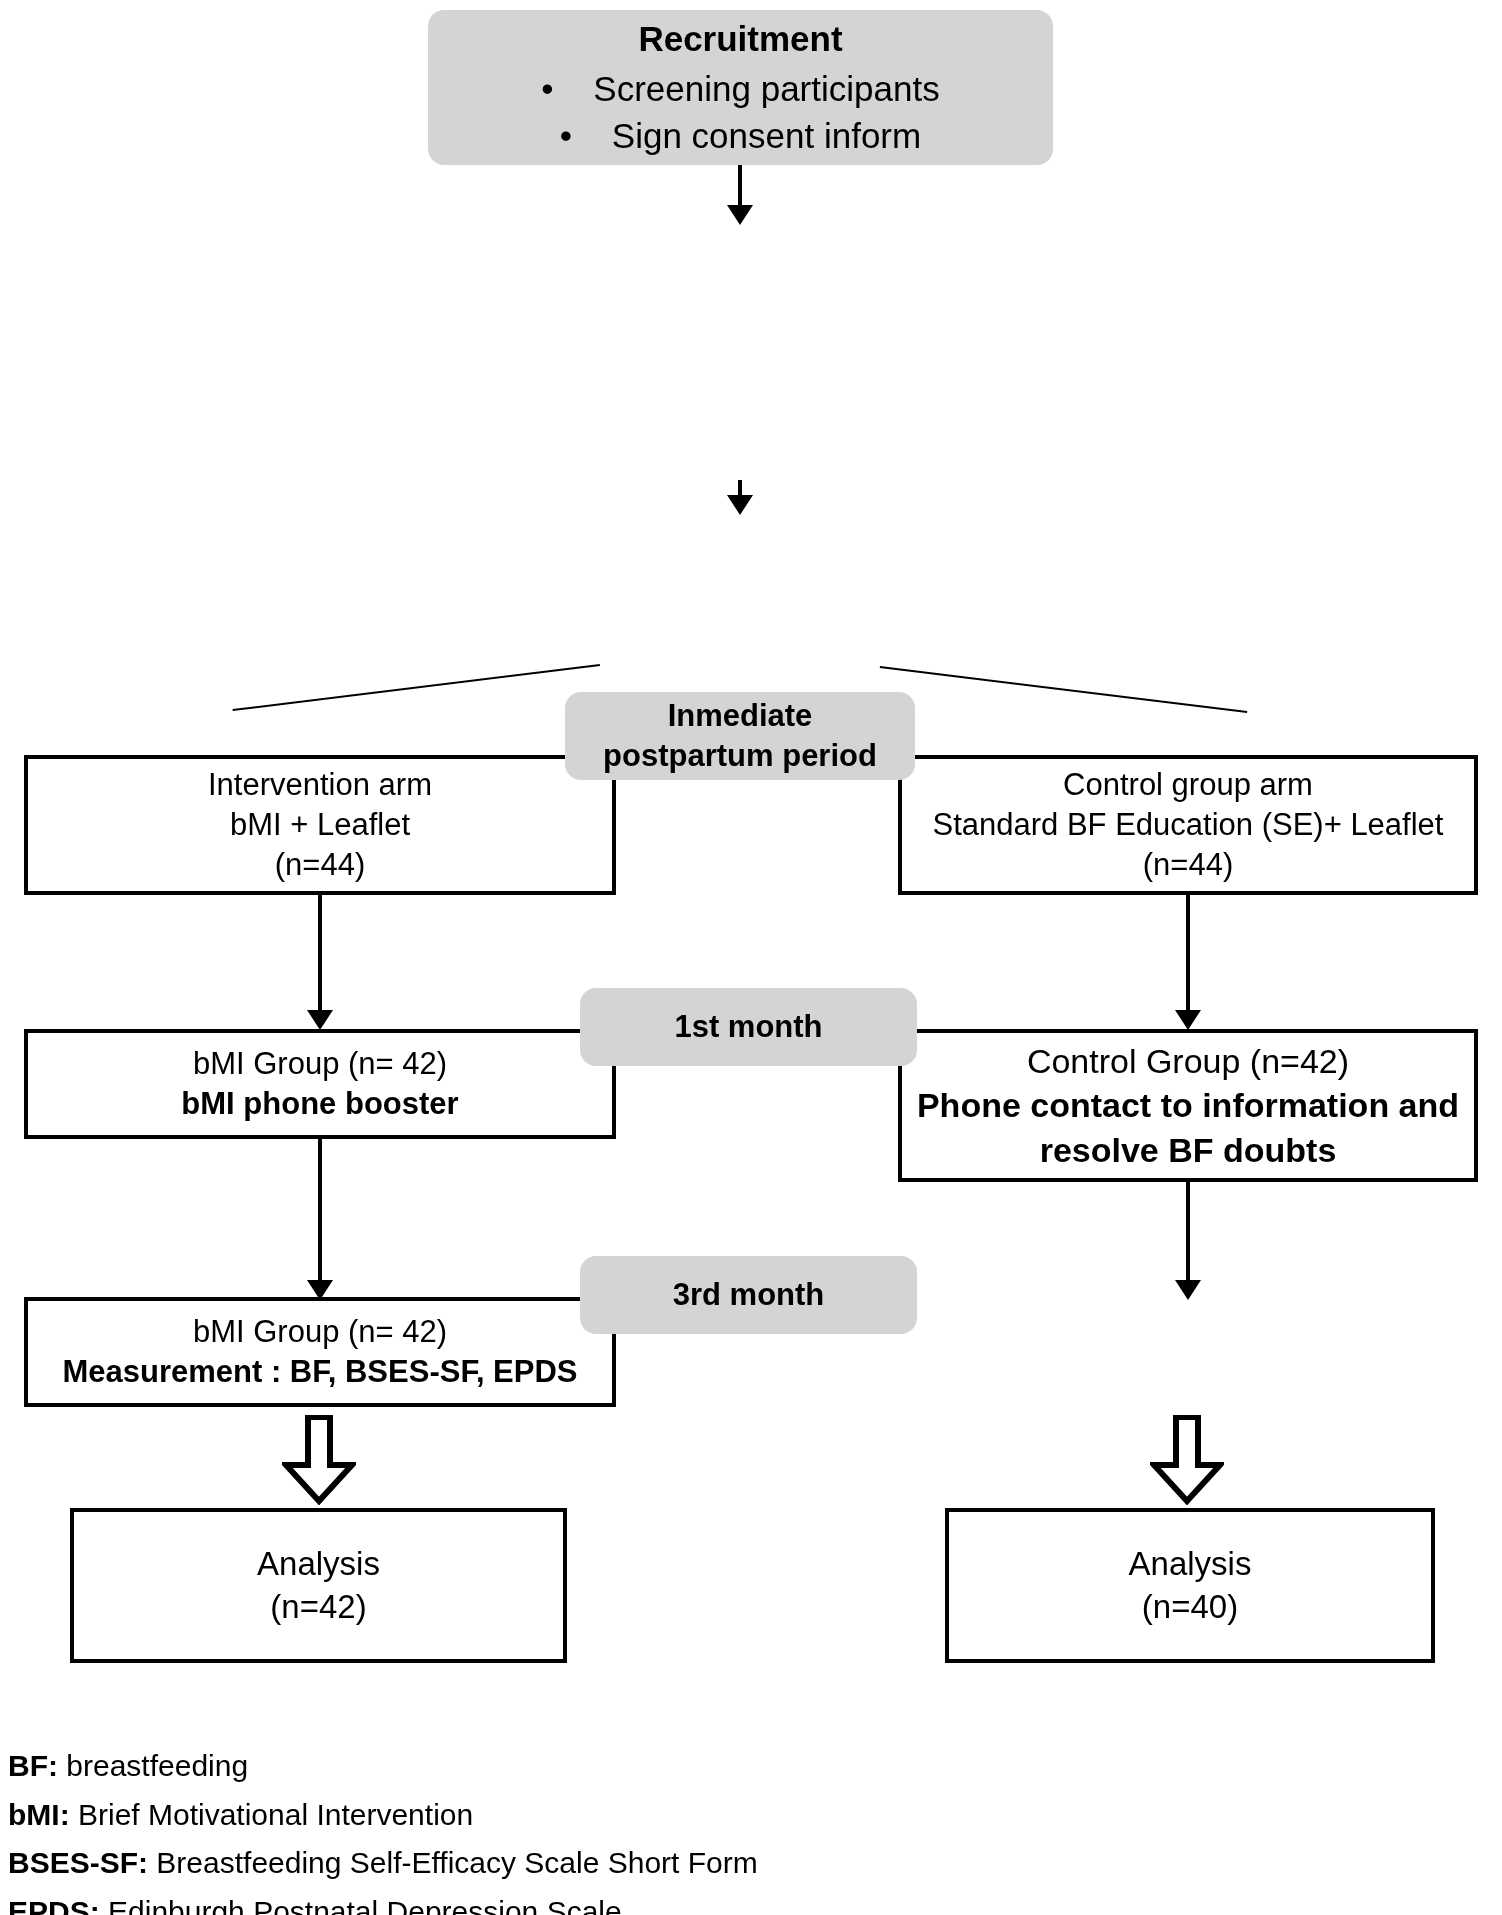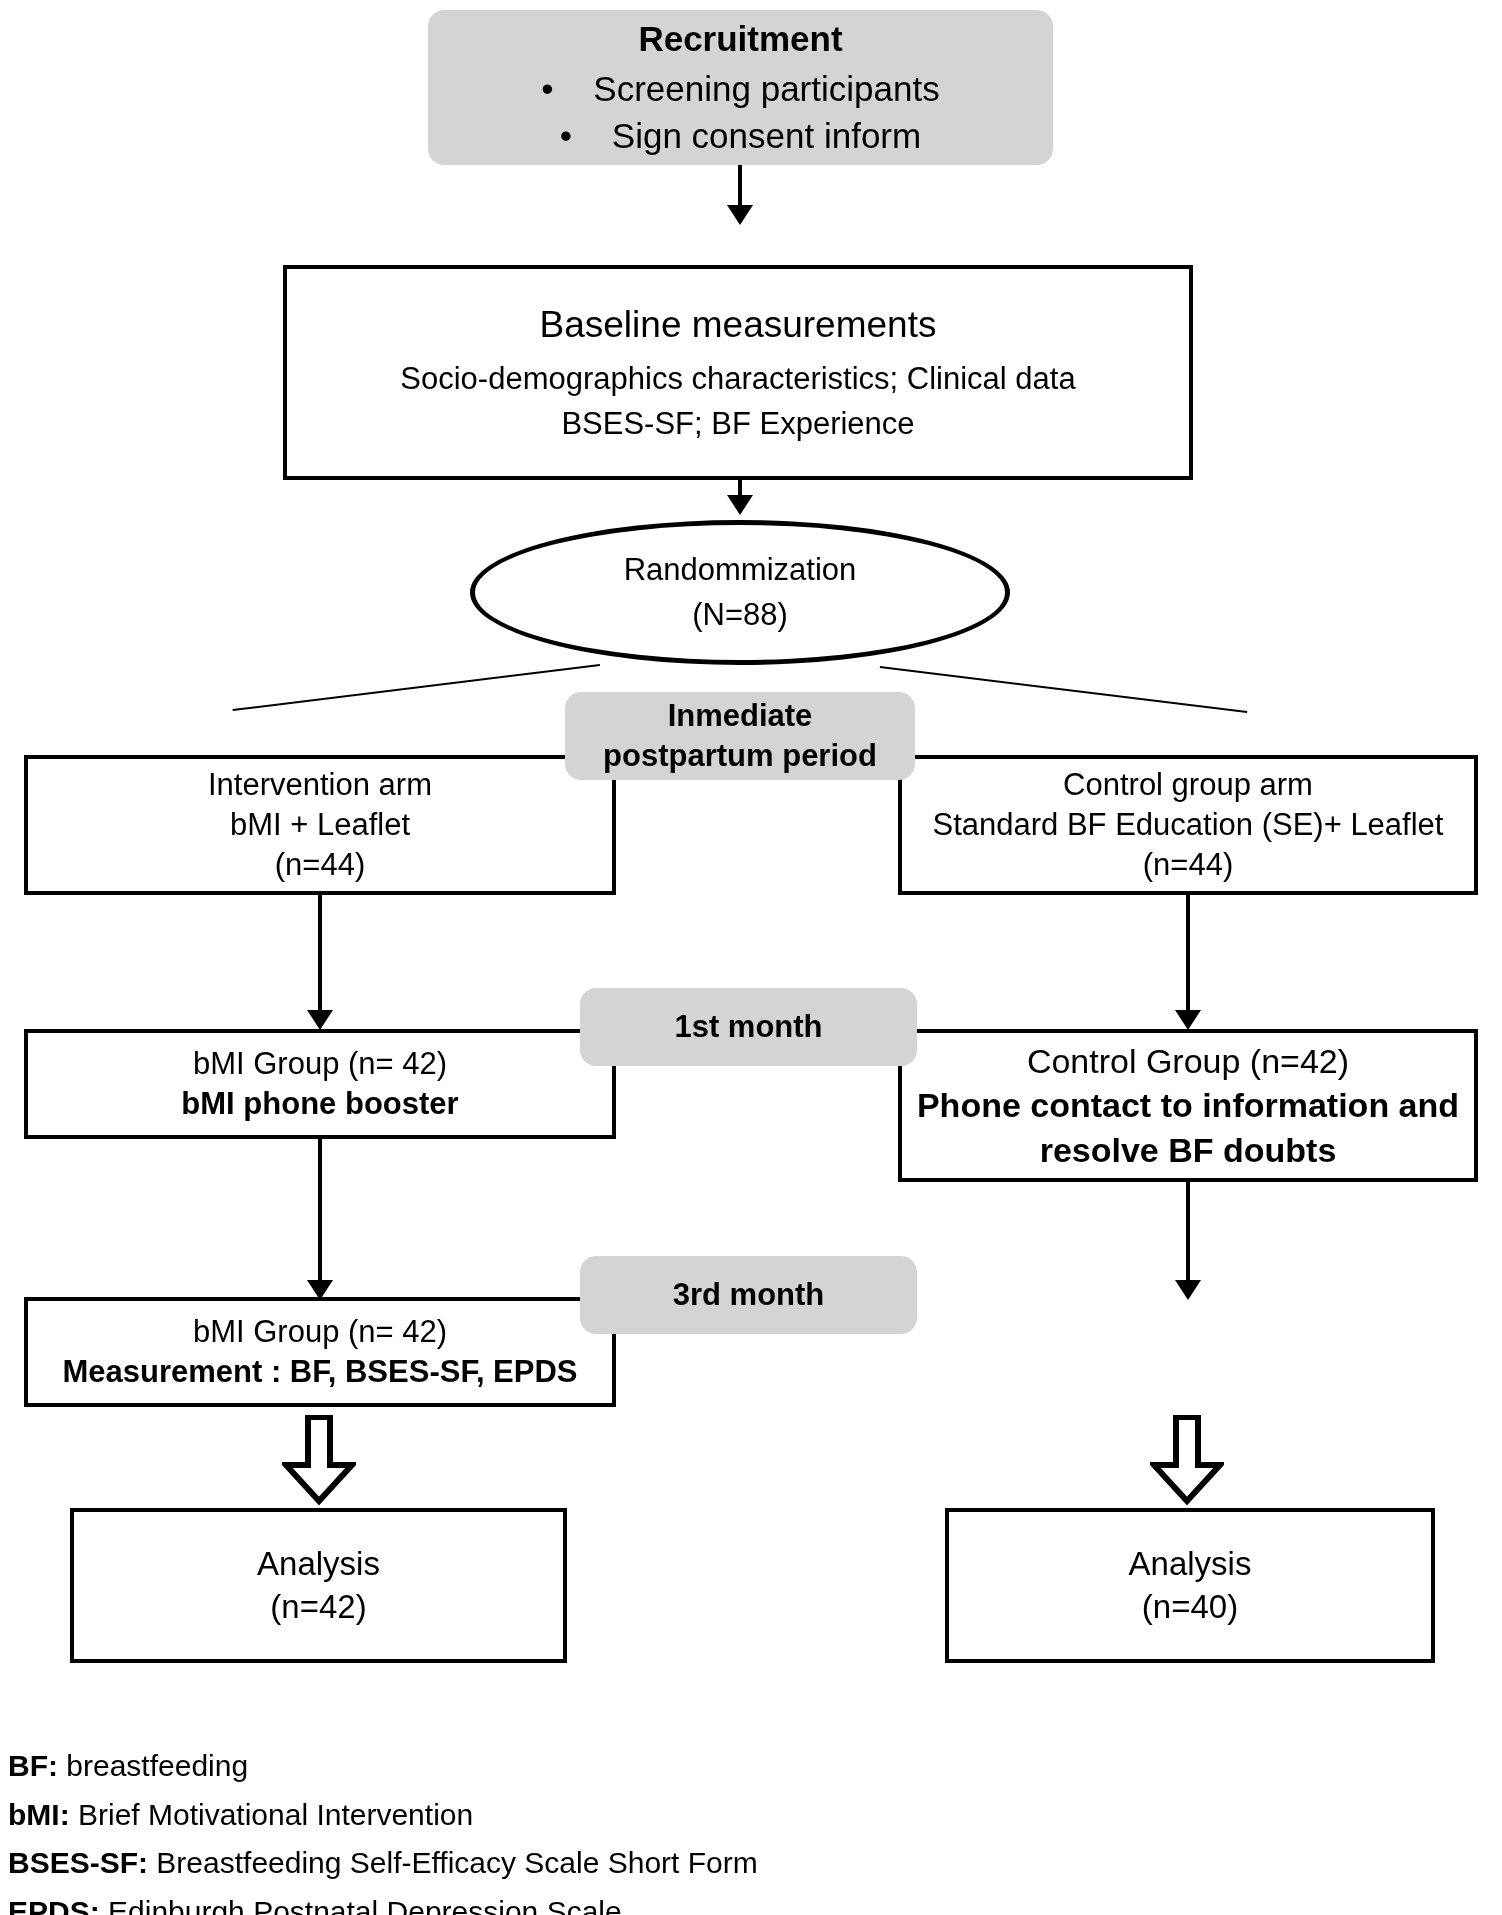--- a/index.html
+++ b/index.html
@@ -96,33 +96,24 @@
       <span style="display:inline-block;width:52px;text-align:left;">•</span><span>Screening participants</span>
     </span>
     <span class="ln" style="font-weight:normal; margin-top:2px;">
       <span style="display:inline-block;width:52px;text-align:left;">•</span><span>Sign consent inform</span>
     </span>
   </div>
 
   <div class="vline" style="left:738px; top:165px; height:45px;"></div>
   <div class="arrowhead" style="left:727px; top:205px;"></div>
 
-  <div class="node boxed" style="left:283px; top:265px; width:910px; height:215px; font-size:34px;">
-    <span class="ln" style="font-size:37px;">Baseline measurements</span>
-    <span class="ln" style="margin-top:10px; font-size:31px;">Socio-demographics characteristics; Clinical data</span>
-    <span class="ln" style="margin-top:4px; font-size:31px;">BSES-SF; BF Experience</span>
-  </div>
 
   <div class="vline" style="left:738px; top:480px; height:25px;"></div>
   <div class="arrowhead" style="left:727px; top:495px;"></div>
 
-  <div class="node ellipse" style="left:470px; top:520px; width:540px; height:145px; font-size:31px;">
-    <span class="ln">Randommization</span>
-    <span class="ln" style="margin-top:4px;">(N=88)</span>
-  </div>
 
   <div class="diag" style="left:600px; top:666px; width:370px; transform:rotate(173deg);"></div>
   <div class="diag" style="left:880px; top:666px; width:370px; transform:rotate(7deg);"></div>
 
   <div class="node gray-round" style="left:565px; top:680px; width:350px; height:88px; font-size:31px; z-index:5;margin-top:12px;">
     <span class="ln">Inmediate</span>
     <span class="ln">postpartum period</span>
   </div>
 
   <div class="node boxed" style="left:24px; top:755px; width:592px; height:140px; font-size:31px;">

